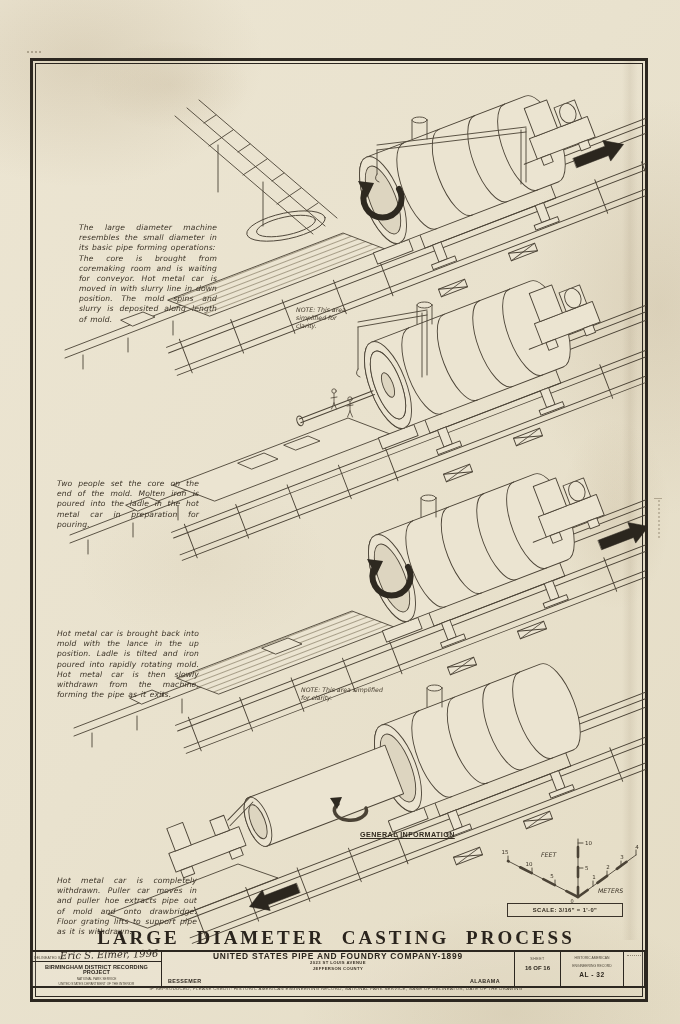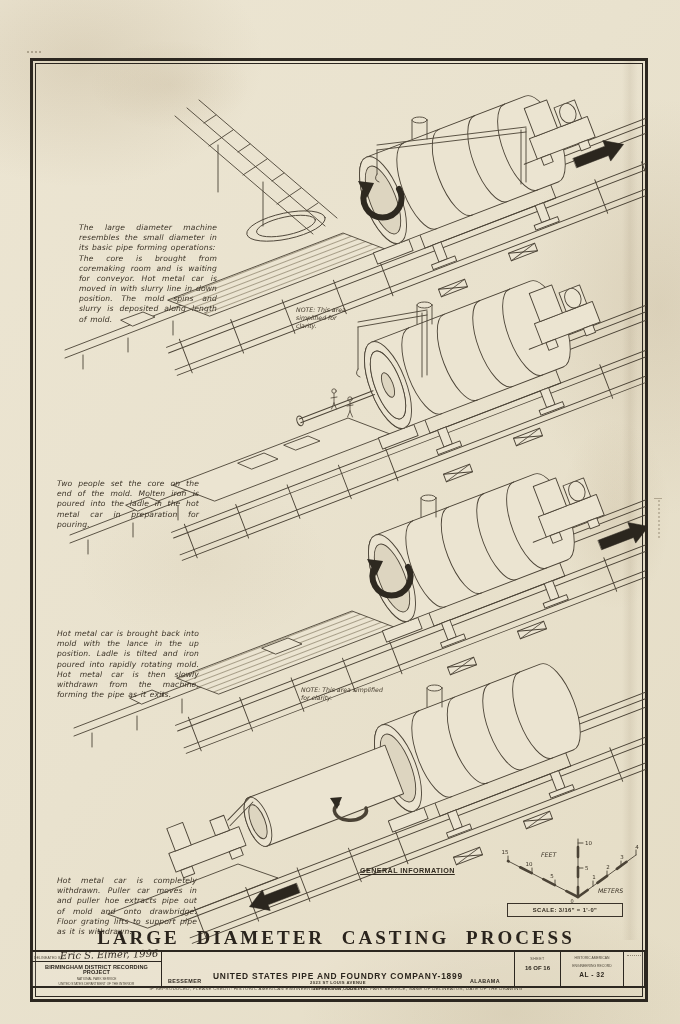--- a/index.html
+++ b/index.html
@@ -27,41 +27,41 @@
   .stage-note{position:absolute;font:italic 7.6px/1.34 "DejaVu Sans", sans-serif;
     letter-spacing:.15px;word-spacing:1px;color:#3a3226;white-space:pre-line;
     text-align:justify;-moz-text-align-last:left;text-align-last:left;}
   .n1{left:57px;top:223px;width:138px;margin-left:22px;}
   .n2{left:57px;top:479px;width:142px;}
   .n3{left:57px;top:629px;width:142px;}
   .n4{left:57px;top:876px;width:140px;}
   .callout{position:absolute;font:italic 6.2px/1.3 "DejaVu Sans", sans-serif;color:#433a2c;white-space:pre-line;}
   .c1{left:296px;top:306px;width:80px;}
   .c2{left:301px;top:686px;width:120px;}
-  .geninfo{position:absolute;left:360px;top:866px;width:182px;}
+  .geninfo{position:absolute;left:360px;top:830px;width:182px;}
   .gi-head{font:700 7.2px "Liberation Sans", sans-serif;letter-spacing:.4px;color:#322b20;
     text-decoration:underline;text-underline-offset:1px;margin-bottom:3px;}
   .gi-body{font:italic 6.4px/1.32 "DejaVu Sans", sans-serif;color:#3a3226;white-space:pre-line;}
   .scalebox{position:absolute;left:507px;top:903px;width:114px;height:12px;border:1px solid #3a332a;
     font:600 5.8px/12px "Liberation Sans", sans-serif;text-align:center;letter-spacing:.4px;color:#322b20;}
   .main-title{position:absolute;left:30px;top:927px;width:612px;text-align:center;
     font:600 19px "Liberation Serif", serif;letter-spacing:3px;word-spacing:9px;color:#2a241d;}
 
   .titleblock{position:absolute;left:30px;top:950px;width:612px;height:34px;border:2px solid #2c2720;
     display:flex;background:rgba(255,250,235,.12);}
   .tb-col1{width:129px;border-right:1px solid #2c2720;display:flex;flex-direction:column;}
   .tb-sig-row{height:13px;border-bottom:1px solid #2c2720;position:relative;}
   .tb-delineated{position:absolute;left:2px;top:4px;font-size:3.4px;letter-spacing:.2px;color:#4a4336;}
   .tb-signature{position:absolute;left:28px;top:-3px;font:italic 10px "DejaVu Serif", serif;
     color:#2e2820;transform:rotate(-1.5deg);white-space:nowrap;}
   .tb-project-row{flex:1;position:relative;text-align:center;}
   .tb-project{font:700 5.6px/1 "Liberation Sans", sans-serif;margin-top:3px;letter-spacing:.1px;color:#2e2820;}
   .tb-agency{font-size:3.2px;line-height:1.25;color:#4a4336;margin-top:1px;}
   .tb-col2{width:352px;border-right:1px solid #2c2720;position:relative;text-align:center;}
-  .tb-company{font:700 8.4px/1 "Liberation Sans", sans-serif;letter-spacing:.8px;margin-top:20px;color:#2b251d;text-align:center;}
+  .tb-company{font:700 8.4px/1 "Liberation Sans", sans-serif;letter-spacing:.8px;margin-top:0;color:#2b251d;text-align:center;}
   .tb-address,.tb-county{font:600 4.2px/1.3 "Liberation Sans", sans-serif;letter-spacing:.4px;color:#3a3226;}
   .tb-city{position:absolute;left:6px;bottom:2px;font:700 5.4px "Liberation Sans", sans-serif;letter-spacing:.4px;color:#2e2820;}
   .tb-state{position:absolute;right:14px;bottom:2px;font:700 5.4px "Liberation Sans", sans-serif;letter-spacing:.4px;color:#2e2820;}
   .tb-col3{width:45px;border-right:1px solid #2c2720;text-align:center;}
   .tb-sheet-label{font-size:3.6px;letter-spacing:.5px;margin-top:5px;color:#4a4336;}
   .tb-sheet-num{font:700 6px "Liberation Sans", sans-serif;margin-top:4px;color:#2b251d;}
   .tb-col4{width:62px;border-right:1px solid #2c2720;text-align:center;}
   .tb-record{font-size:3.4px;line-height:1.3;margin-top:4px;color:#4a4336;}
   .tb-record-num{font:700 6.6px "Liberation Sans", sans-serif;margin-top:2px;letter-spacing:.5px;color:#2b251d;}
   .tb-col5{flex:1;position:relative;}

